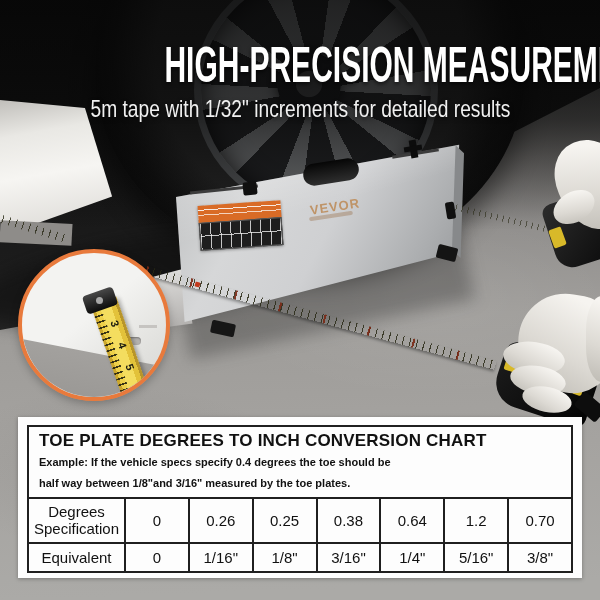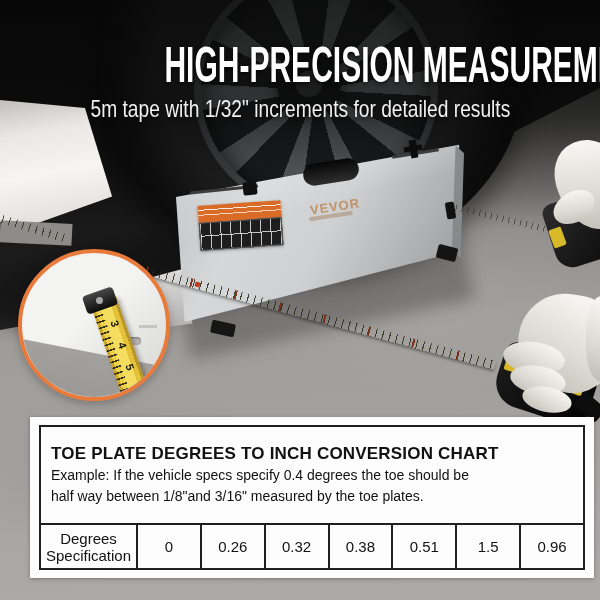--- a/index.html
+++ b/index.html
@@ -133,27 +133,27 @@
   
   .headline{left:0;top:40px;width:600px;text-align:center;z-index:20;color:#fff;}
   .headline h1{margin:0;display:inline-block;font-size:50px;font-weight:bold;line-height:1;
     white-space:nowrap;transform:scaleX(.60);transform-origin:50% 50%;
     text-shadow:0 2px 6px rgba(0,0,0,.65);}
   .headline p{margin:5px 0 0;display:inline-block;font-size:24px;font-weight:normal;color:#f0f0f0;
     white-space:nowrap;transform:scaleX(.80);transform-origin:50% 50%;
     text-shadow:0 2px 5px rgba(0,0,0,.6);}
 
   
-  .panel{left:30px;top:417px;width:564px;height:161px;z-index:21;background:#fdfdfd;
+  .panel{left:18px;top:417px;width:564px;height:161px;z-index:21;background:#fdfdfd;
     box-sizing:border-box;padding:8px 9px;box-shadow:0 1px 4px rgba(0,0,0,.3);}
   .panel table{width:100%;height:100%;border-collapse:collapse;table-layout:fixed;}
   .panel td{border:2px solid #1f1f1f;text-align:center;font-size:15px;color:#111;padding:0;}
   .panel td.txt{text-align:left;padding:3px 10px 2px;line-height:21.5px;}
   .t-title{font-weight:bold;font-size:17px;letter-spacing:.2px;}
-  .t-ex{font-weight:normal;font-size:14px;}
+  .t-ex{font-weight:bold;font-size:11px;}
   .row-deg td{height:43px;border-radius:16px;}
   .row-eq td{height:27px;}
 </style>
 </head>
 <body>
 
 <div class="stage">
 
   <div class="abs floor"></div>
   <div class="abs wall"></div>
@@ -242,23 +242,33 @@
         <td class="txt" colspan="8">
           <div class="t-title">TOE PLATE DEGREES TO INCH CONVERSION CHART</div>
           <div class="t-ex">Example: If the vehicle specs specify 0.4 degrees the toe should be</div>
           <div class="t-ex">half way between 1/8"and 3/16" measured by the toe plates.</div>
         </td>
       </tr>
       <tr class="row-deg">
         <td>Degrees Specification</td>
         <td>0</td>
         <td>0.26</td>
-        <td>0.32</td>
+        <td>0.25</td>
         <td>0.38</td>
-        <td>0.51</td>
-        <td>1.5</td>
-        <td>0.96</td>
+        <td>0.64</td>
+        <td>1.2</td>
+        <td>0.70</td>
+      </tr>
+      <tr class="row-eq">
+        <td>Equivalent</td>
+        <td>0</td>
+        <td>1/16"</td>
+        <td>1/8"</td>
+        <td>3/16"</td>
+        <td>1/4"</td>
+        <td>5/16"</td>
+        <td>3/8"</td>
       </tr>
     </tbody>
       </table>
   </div>
 
 </div>
 
 </body></html>

